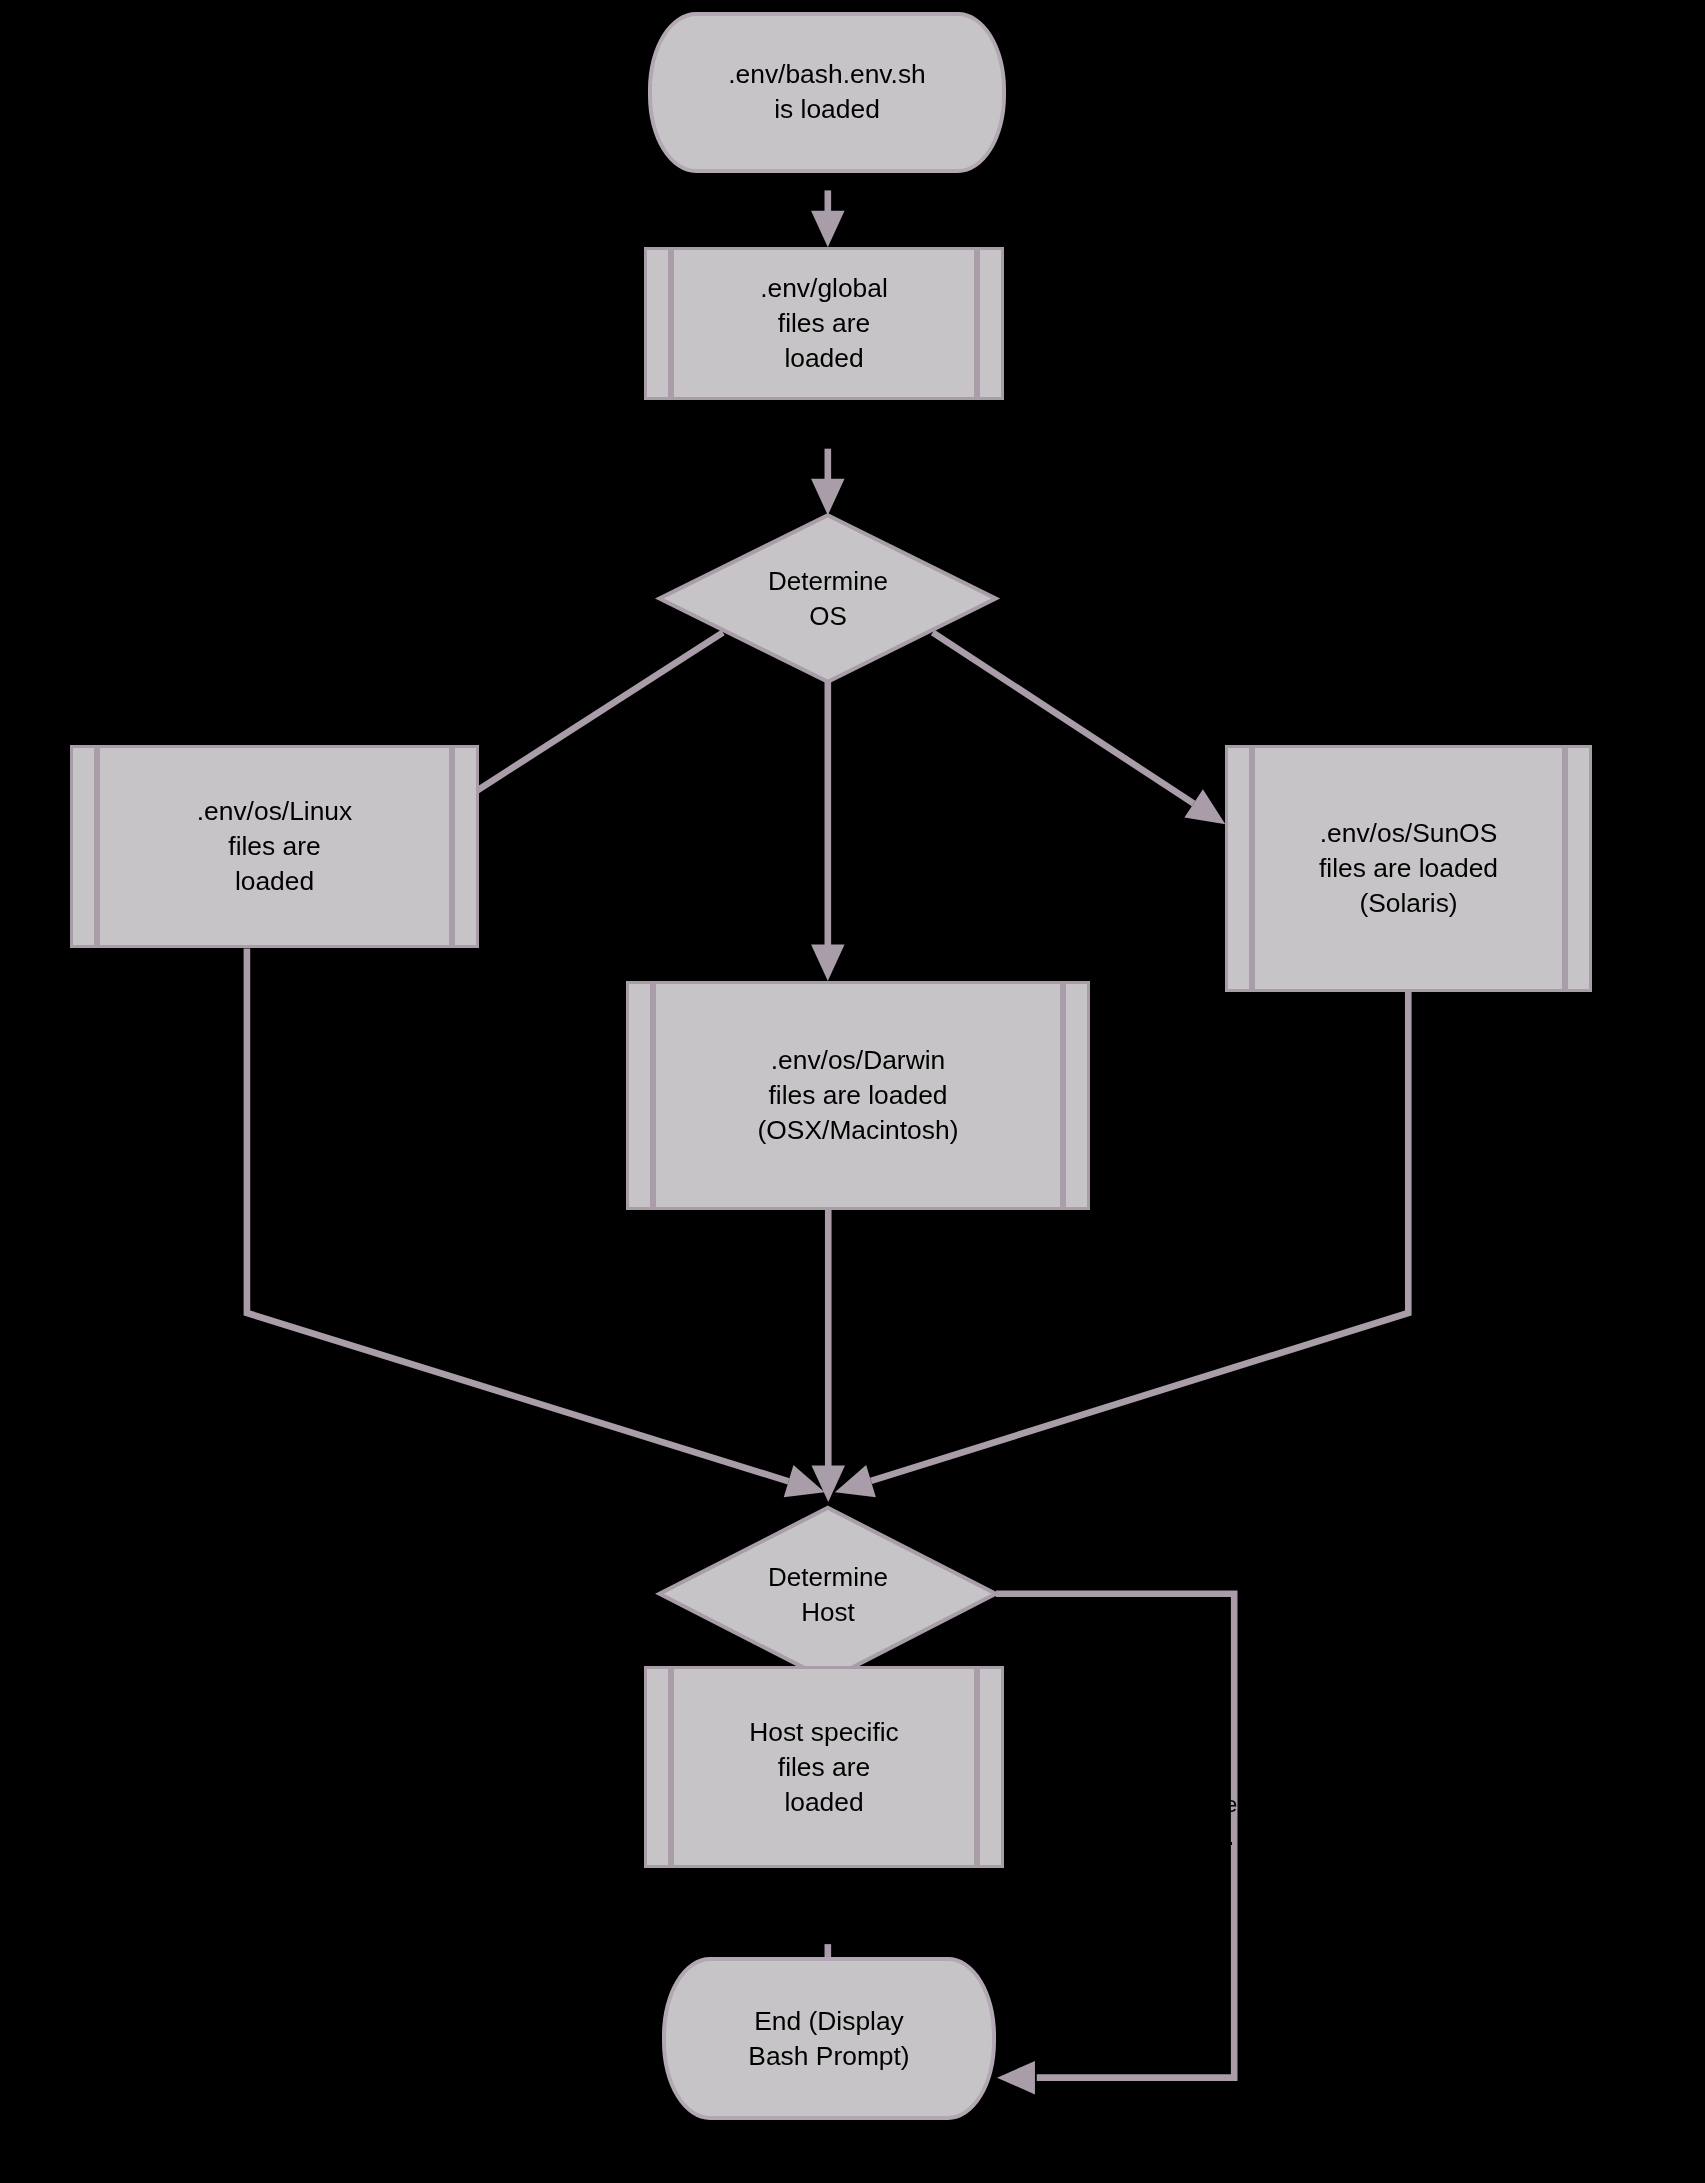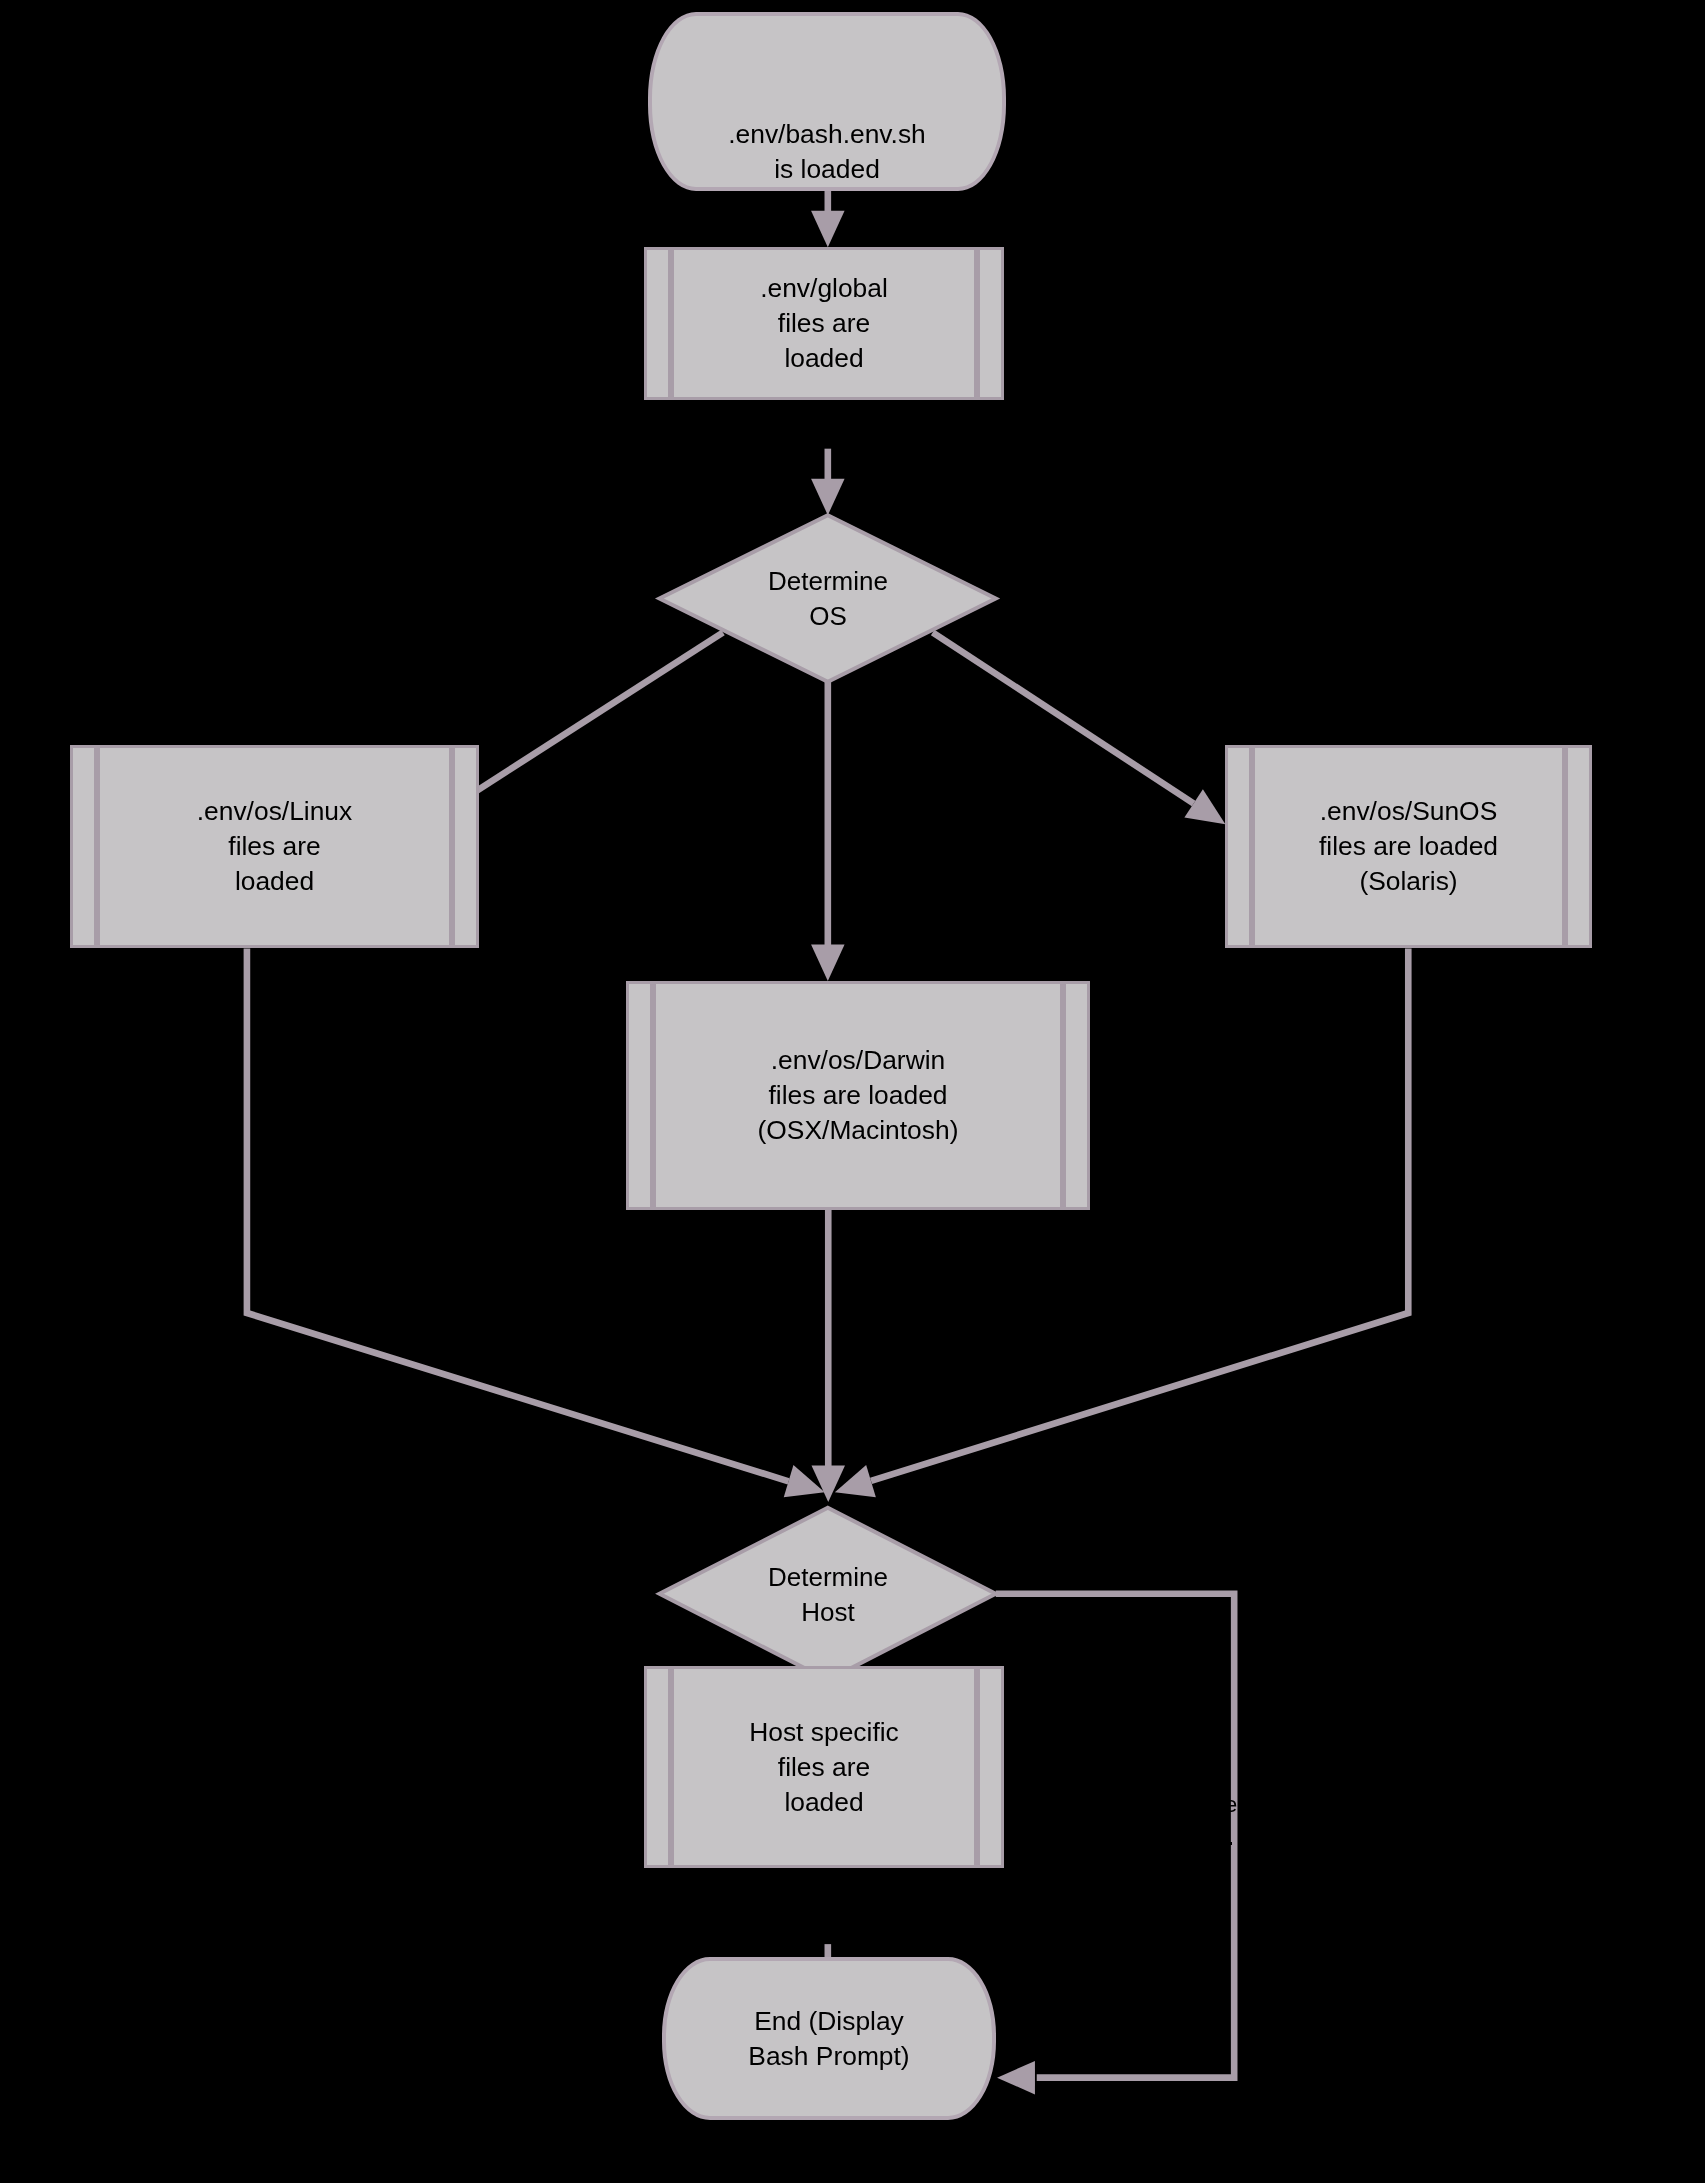--- a/index.html
+++ b/index.html
@@ -61,24 +61,24 @@
     z-index:4;
   }
   .edge-label-speck{
     position:absolute;
     left:1230px;top:1842px;
     width:2.2px;height:2.6px;
     background:var(--text);
     z-index:4;
   }
   
-  #node-start  {left:648px;top:11.5px;  width:358px;height:179px;justify-content:flex-end;}
+  #node-start  {left:648px;top:11.5px;  width:358px;height:161px;}
   #node-global {left:644px;top:247px; width:360px;height:153px;}
   #node-linux  {left:70px; top:745px;width:409px;height:203px;}
-  #node-sunos  {left:1225px;top:745px;width:367px;height:203px;}
+  #node-sunos  {left:1225px;top:745px;width:367px;height:247px;}
   #node-darwin {left:626px;top:981px;width:464px;height:229px;}
   #node-host   {left:644px;top:1666px;width:360px;height:202px;}
   #node-end    {left:662px;top:1957px;width:334px;height:163px;align-items:center;}
   #label-determine-os  {left:696px;top:563px;width:264px;height:71px;}
   #label-determine-host{left:696px;top:1559px;width:264px;height:71px;}
 </style>
 </head>
 <body>
 
 <div class="canvas">

